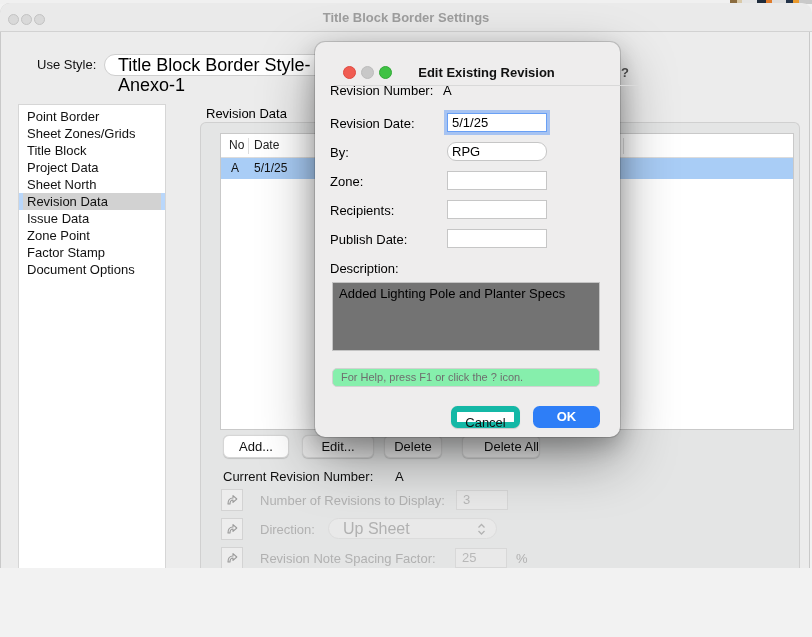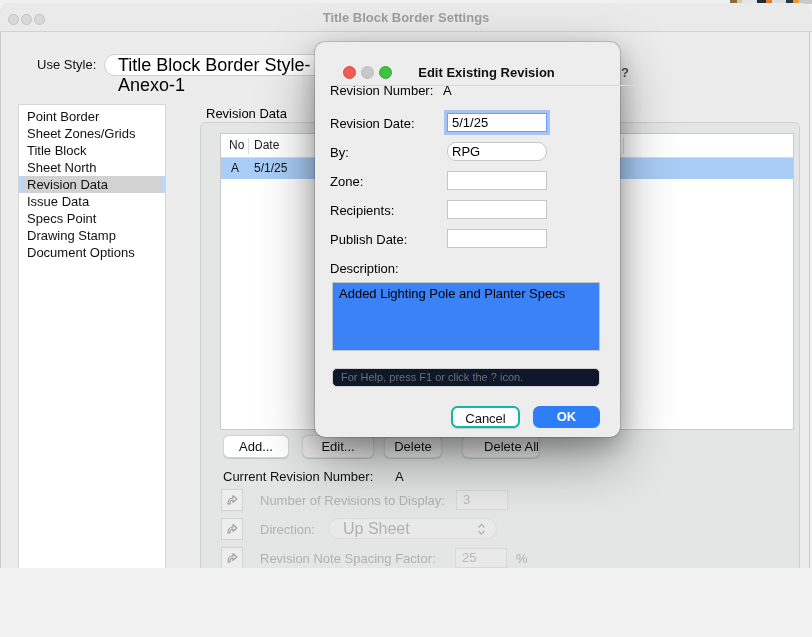--- a/index.html
+++ b/index.html
@@ -41,24 +41,24 @@
   .dis-select{background:#e9e9e9;border:1px solid #dcdcdc;border-radius:11px;box-sizing:border-box;font-size:16px;color:#b1b1b1;line-height:19px;padding-left:14px;}
   
   .dialog{left:315px;top:42px;width:305px;height:395px;background:#eeeded;border-radius:10px;box-shadow:0 0 0 1px rgba(0,0,0,.14),0 22px 55px rgba(0,0,0,.38),0 8px 22px rgba(0,0,0,.22);z-index:10;}
   .dlg-titlebar{position:absolute;left:0;top:17px;width:100%;height:27px;border-bottom:1px solid #d9d9d9;border-radius:10px 10px 0 0;box-sizing:border-box;margin-left:19px;}
   .dlg-title{position:absolute;left:0;right:0;top:6px;text-align:center;font-size:13px;font-weight:bold;color:#111;}
   .dlg-light{position:absolute;width:13px;height:13px;border-radius:50%;top:7px;box-sizing:border-box;}
   .dlg-help{position:absolute;right:10px;top:6px;font-size:13px;font-weight:bold;color:#444;}
   .dlg-label{position:absolute;left:15px;font-size:13px;color:#000;}
   .dlg-input{position:absolute;left:132px;width:100px;height:19px;border:1px solid #c6c6c6;background:#fff;font-size:13px;color:#000;padding:0 4px;box-sizing:border-box;font-family:"Liberation Sans","DejaVu Sans",sans-serif;}
   .dlg-input.focused{border:1px solid #69a0f5;box-shadow:0 0 0 3px rgba(108,160,245,.55);}
-  .dlg-textarea{position:absolute;left:17px;top:240px;width:268px;height:69px;border:1px solid #c4c4c4;background:#3b82f6;font-size:13px;color:#000;padding:3px 6px;box-sizing:border-box;resize:none;font-family:"Liberation Sans","DejaVu Sans",sans-serif;}
-  .dlg-helpbar{position:absolute;left:17px;top:326px;width:268px;height:19px;border:1px solid #d2d2d2;background:#0f172a;border-radius:5px;box-sizing:border-box;font-size:11px;color:#6e6e6e;line-height:17px;padding-left:8px;}
+  .dlg-textarea{position:absolute;left:17px;top:240px;width:268px;height:69px;border:1px solid #c4c4c4;background:#737373;font-size:13px;color:#000;padding:3px 6px;box-sizing:border-box;resize:none;font-family:"Liberation Sans","DejaVu Sans",sans-serif;}
+  .dlg-helpbar{position:absolute;left:17px;top:326px;width:268px;height:19px;border:1px solid #d2d2d2;background:#86efac;border-radius:5px;box-sizing:border-box;font-size:11px;color:#6e6e6e;line-height:17px;padding-left:8px;}
   .dlg-btn{position:absolute;top:364px;height:22px;border-radius:6.5px;font-size:13px;text-align:center;line-height:22px;box-sizing:border-box;}
-  .dlg-btn.cancel{left:136px;width:69px;background:#fff;border:2px solid #14b8a6;color:#111;box-shadow:0 0.5px 1px rgba(0,0,0,.15);}
+  .dlg-btn.cancel{left:136px;width:69px;background:#fff;border:6px solid #14b8a6;color:#111;box-shadow:0 0.5px 1px rgba(0,0,0,.15);}
   .dlg-btn.ok{left:218px;width:67px;background:#2e7ef7;color:#fff;font-weight:bold;}
 </style>
 </head>
 <body>
 
 <div class="screen">
 
   <div class="abs strip">
     <div class="seg" style="left:730px;width:7px;background:#8a6b3f;"></div>
     <div class="seg" style="left:737px;width:5px;background:#d9c9a8;"></div>
@@ -82,25 +82,26 @@
 
   <span class="abs lbl" style="left:37px;top:57px;">Use Style:</span>
   <div class="abs use-style-select">
     <span>Title Block Border Style-Anexo-1</span>
   </div>
 
   <div class="abs sidebar">
     <div class="side-item">Point Border</div>
     <div class="side-item">Sheet Zones/Grids</div>
     <div class="side-item">Title Block</div>
+    <div class="side-item">Project Data</div>
     <div class="side-item">Sheet North</div>
     <div class="side-item selected">Revision Data</div>
     <div class="side-item">Issue Data</div>
-    <div class="side-item">Specs Point</div>
-    <div class="side-item">Drawing Stamp</div>
+    <div class="side-item">Zone Point</div>
+    <div class="side-item">Factor Stamp</div>
     <div class="side-item">Document Options</div>
   </div>
 
   <span class="abs heading">Revision Data</span>
   <div class="abs groupbox"></div>
 
   <div class="abs rev-table">
     <div class="tbl-header">
       <span class="col" style="left:8px;">No</span>
       <span class="col" style="left:33px;">Date</span>

